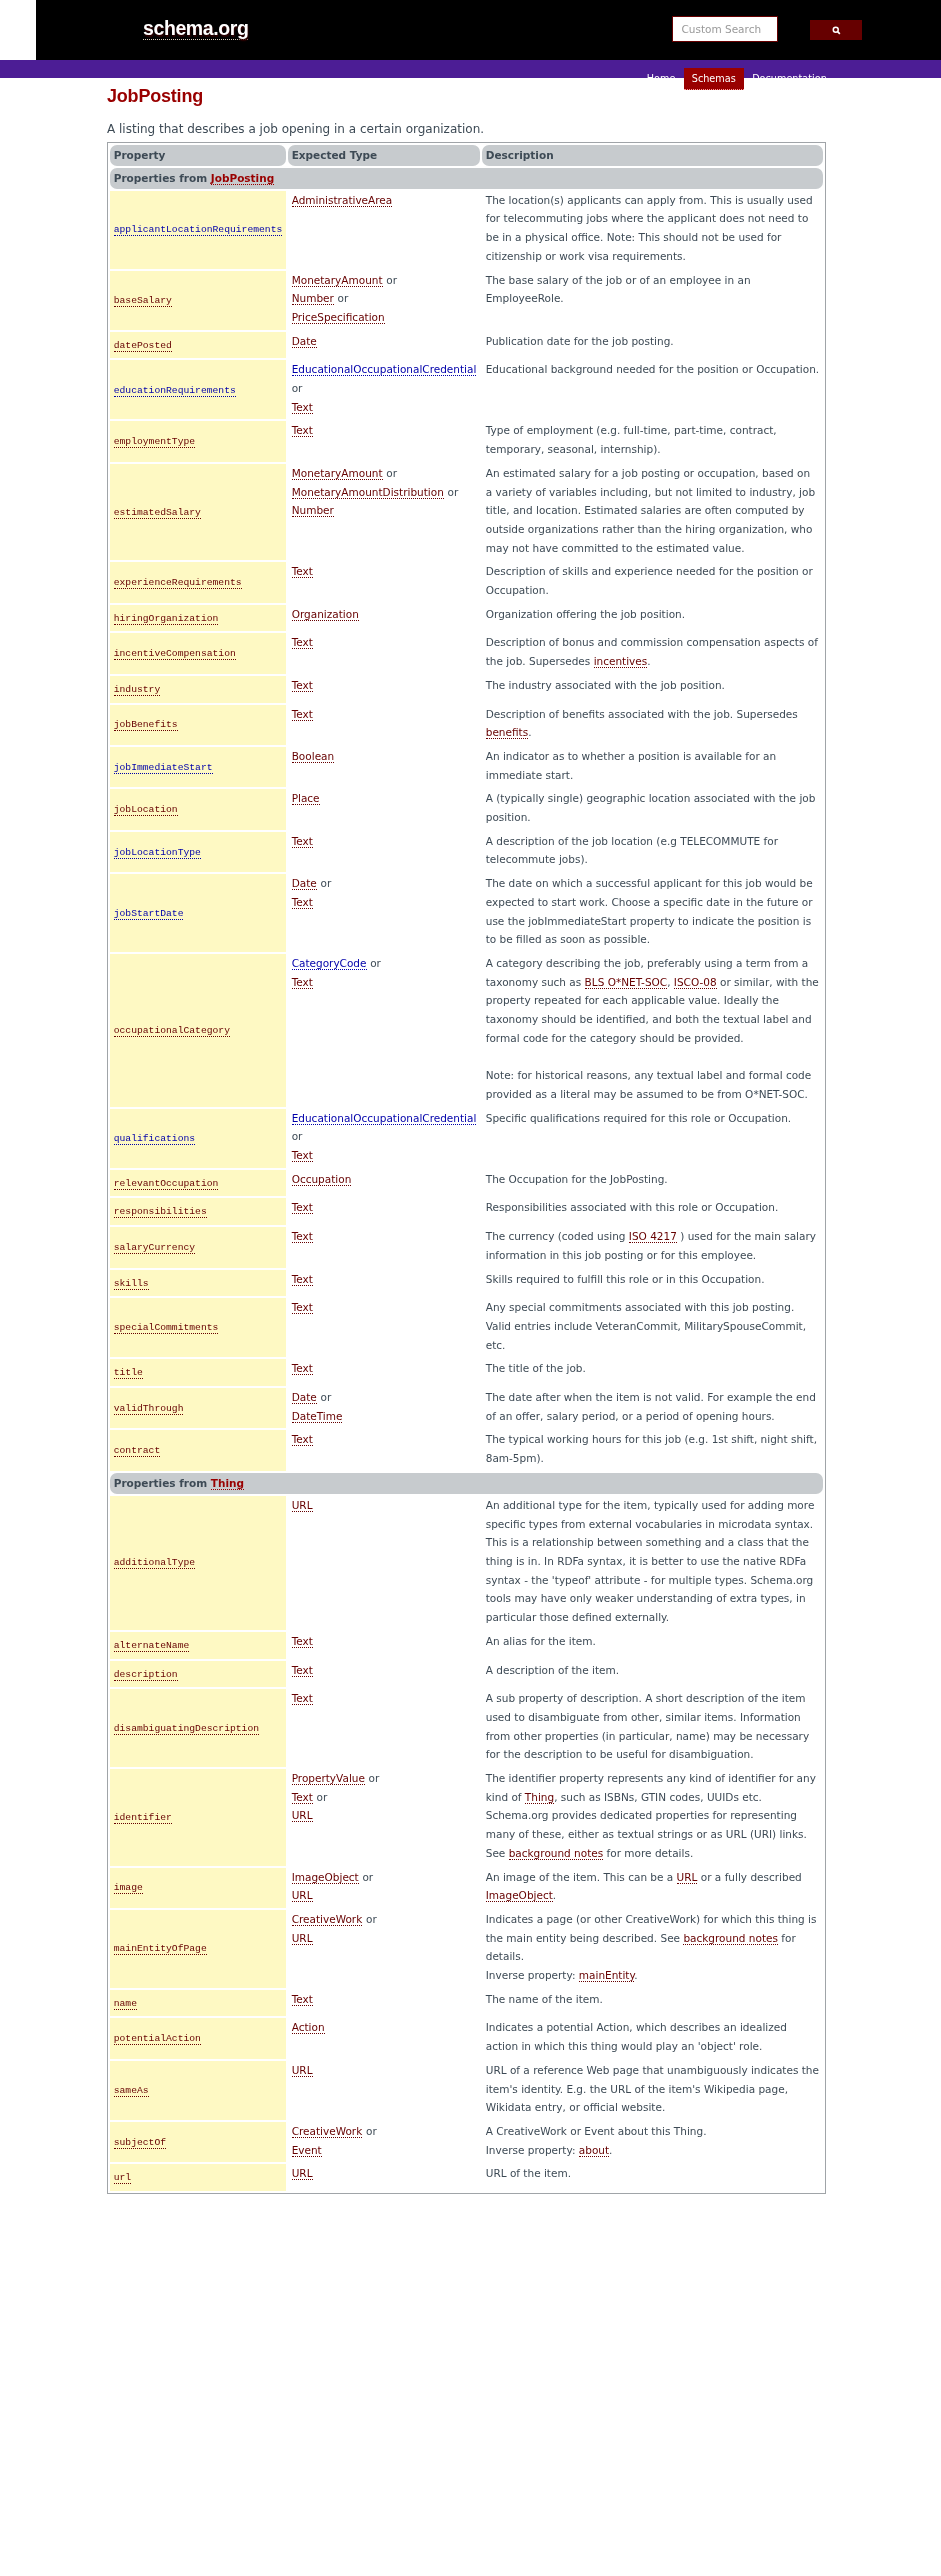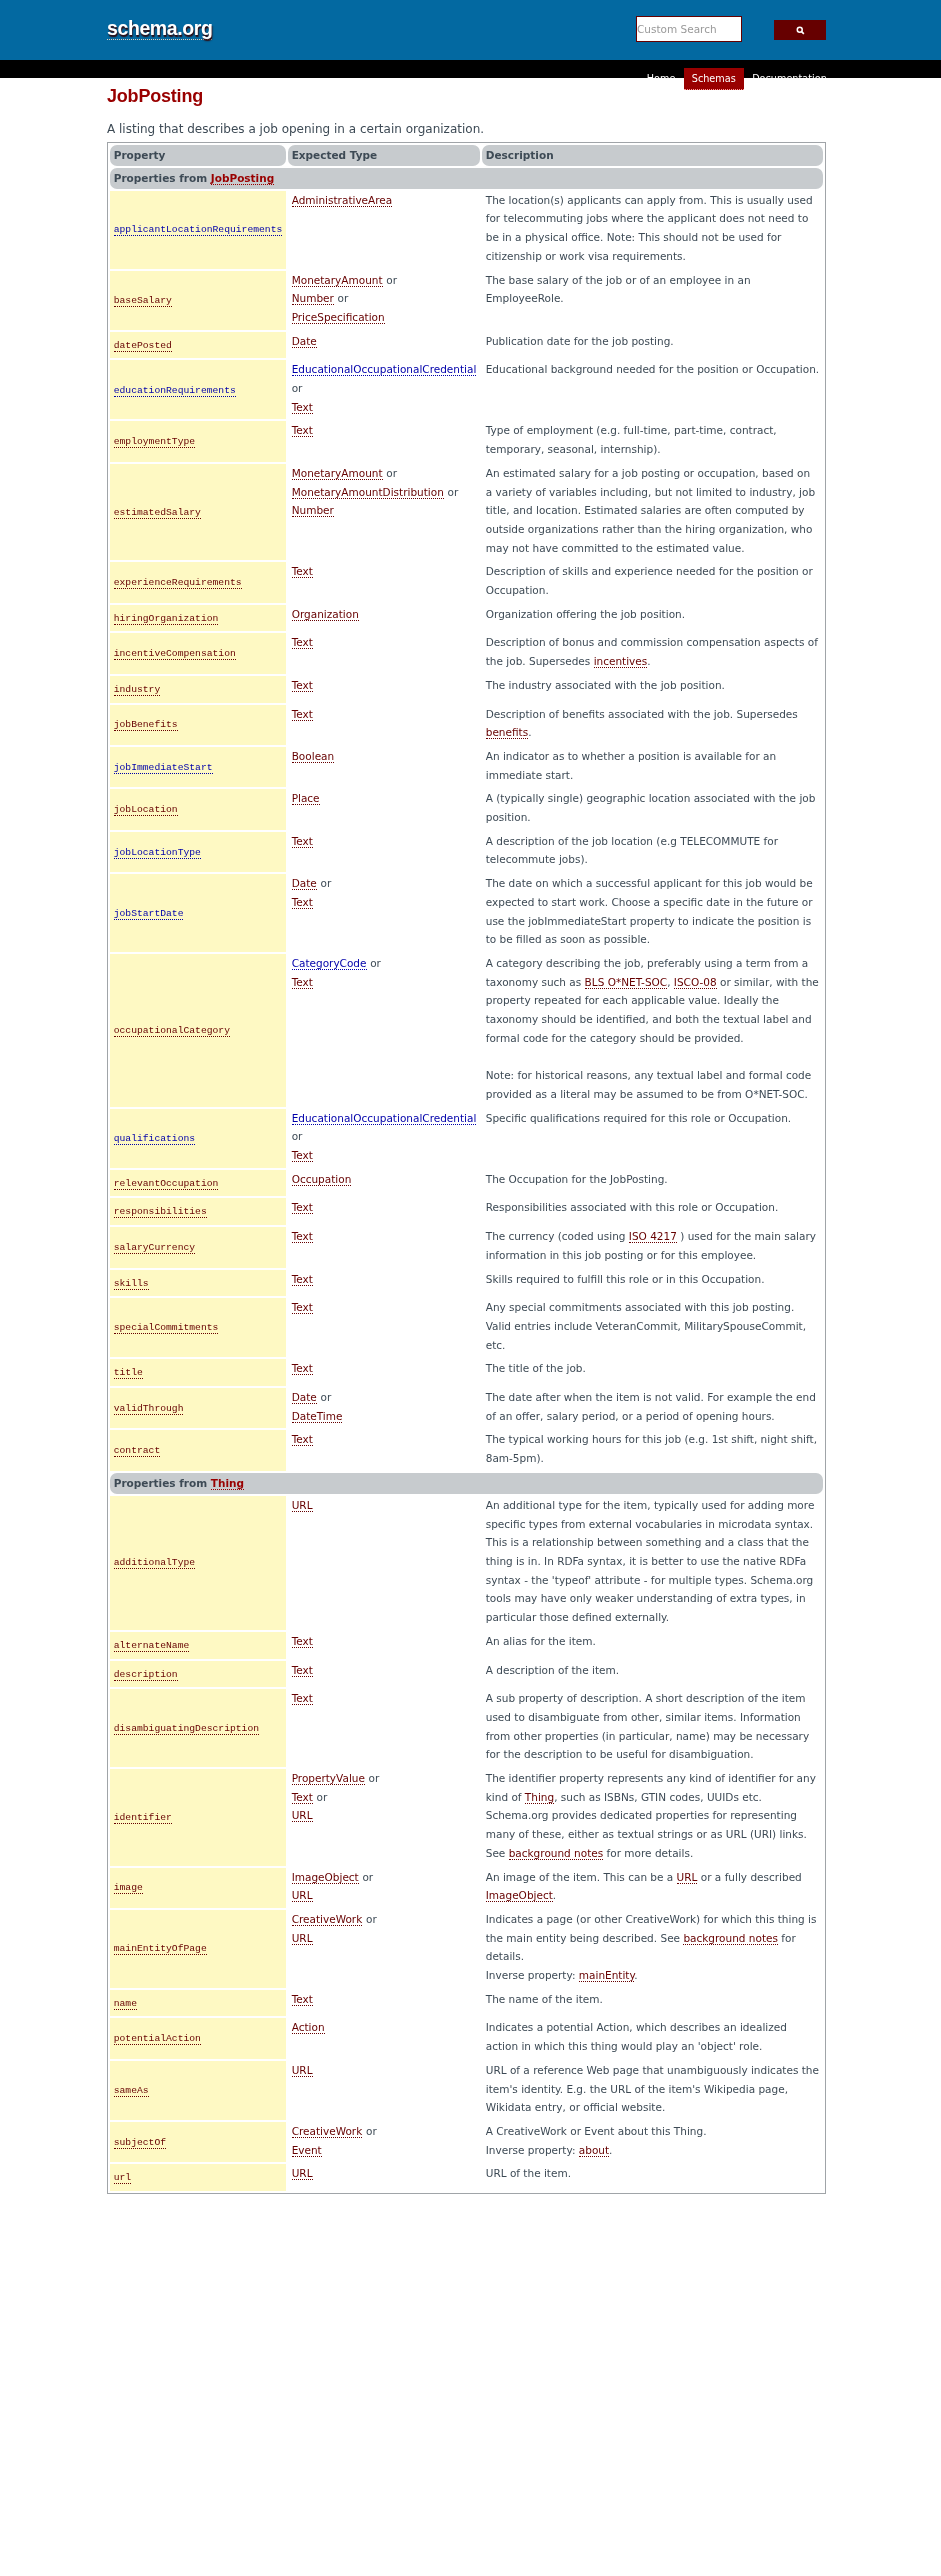--- a/index.html
+++ b/index.html
@@ -1,24 +1,24 @@
 <!DOCTYPE html>
 <html style="font-size:12px"><head>
 <meta charset="utf-8">
 <style>
   * { box-sizing: border-box; }
   html, body { margin: 0; padding: 0; background: #fff; }
   body { width: 941px; font-family: "DejaVu Sans", "Liberation Sans", sans-serif; color: #3d4a55; }
   a { text-decoration: none; }
-  .header { background: #0369a1; height: 60px; position: relative; }
+  .header { background: #000000; height: 60px; position: relative; margin-left: 36px; }
   .logo { position: absolute; left: 107px; top: 16.5px; color: #fff; font-family: "Liberation Sans", sans-serif; font-weight: bold; font-size: 19.5px; letter-spacing: -0.4px; text-shadow: 0.7px 1.5px 1.5px #300; border-bottom: 0.7px dotted #dcb; line-height: 22.5px; }
-  .search-box { position: absolute; left: 636px; top: 15.7px; width: 106px; height: 26px; background: #fff; border: 0.7px solid #600; font-size: 10.5px; color: #999; text-align: left; padding: 6px 7.5px 0 0; font-family: "DejaVu Sans", sans-serif; }
+  .search-box { position: absolute; left: 636px; top: 15.7px; width: 106px; height: 26px; background: #fff; border: 0.7px solid #600; font-size: 10.5px; color: #999; text-align: center; padding: 6px 7.5px 0 0; font-family: "DejaVu Sans", sans-serif; }
   .search-btn { position: absolute; left: 774px; top: 19.5px; width: 52px; height: 20px; background: #660000; color: #fff; text-align: center; line-height: 20px; }
   .search-btn svg { vertical-align: middle; }
-  .navbar { background: #000000; height: 18px; position: relative; }
+  .navbar { background: #4c1d95; height: 18px; position: relative; }
   .nav { position: absolute; right: 106px; top: 0; height: 34px; display: flex; align-items: stretch; }
   .nav a { color: #fff; font-size: 9.7px; font-family: "DejaVu Sans", sans-serif; padding: 0 8.2px; display: flex; align-items: center; margin-top: 7.5px; height: 22.5px; }
   .nav a.active { background: #990000; border-bottom: 0.7px dotted #f99; }
   .main { margin-left: 107px; width: 698px; position: relative; }
   .page-title { color: #990000; font-family: "Liberation Sans", sans-serif; font-weight: bold; font-size: 18px; margin: 0; padding-top: 6.7px; line-height: 22.5px; letter-spacing: -0.2px; }
   .breadcrumb { margin-top: 6px; font-family: "Liberation Sans", sans-serif; font-weight: bold; font-size: 12px; color: #3d4a55; line-height: 16.5px; }
   .breadcrumb a { color: #660000; border-bottom: 0.7px dotted #660000; }
   .breadcrumb a.current { color: #990000; border-bottom-color: #990000; }
   .sep { padding: 0 2.2px; }
   .lead { font-size: 12px; margin: 15px 0 0 0; line-height: 15px; color: #3d4a55; }

